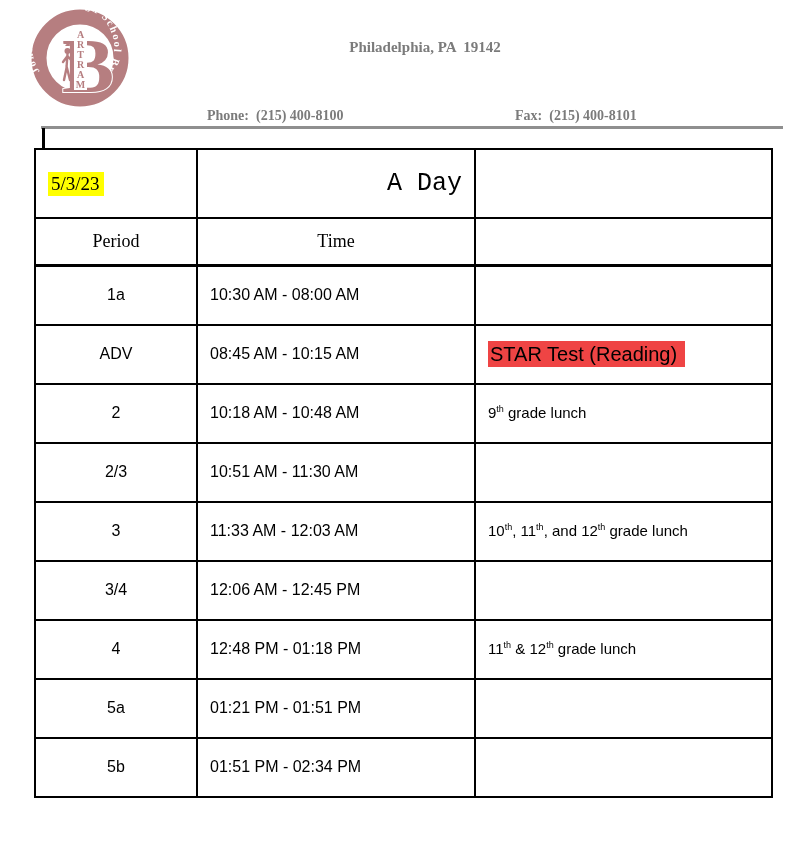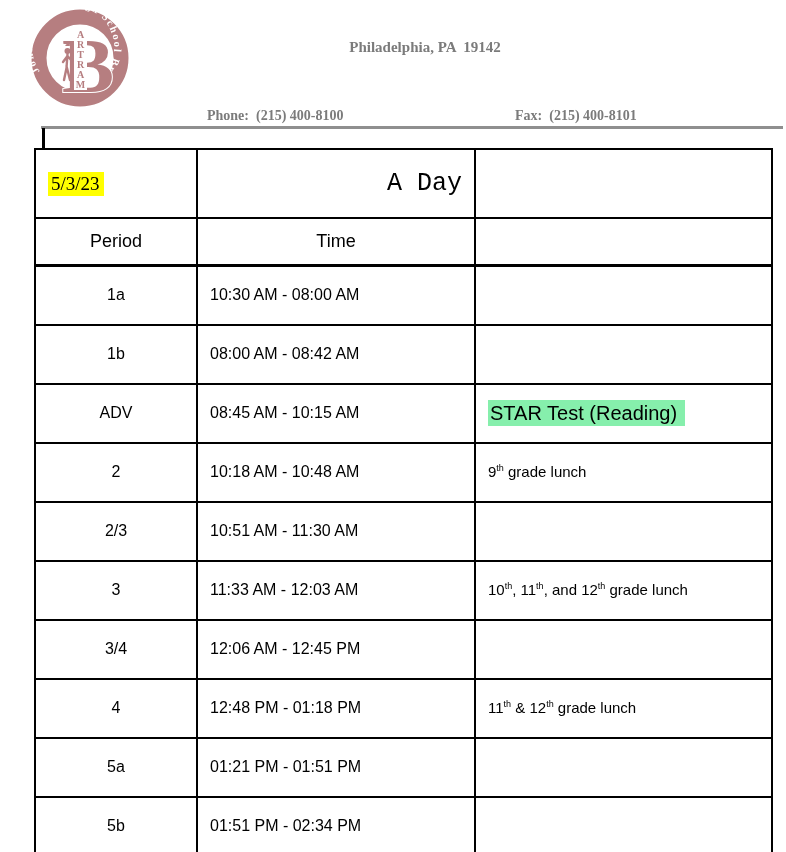--- a/index.html
+++ b/index.html
@@ -29,28 +29,28 @@
   }
   table.sched td{border:2px solid #000;padding:12px;vertical-align:middle;overflow:hidden;}
   tr.r-date{height:69px;}
   tr.r-head{height:21px;}
   tr.r-body{height:59px;}
   tr.r-head td{border-bottom:3px solid #000;}
 
   td.date-cell{vertical-align:top;padding:24px 0 0 51px;}
   .hl-date{background:#ffff00;font-family:"Liberation Serif",serif;font-size:19px;padding:1px 4px 2px 3px;}
   td.aday-cell{vertical-align:top;text-align:right;font-family:Liberation Mono, monospace;font-size:25px;padding-top:1px;}
-  td.hdr{font-family:Liberation Sans, sans-serif;font-size:18px;text-align:center;}
+  td.hdr{font-family:Liberation Serif, serif;font-size:18px;text-align:center;}
 
   td.period{ text-align:center;font-size:16px;margin-left:40px;}
   td.time{padding-left:8px;font-size:16px;}
   td.note{vertical-align:top;padding:3px 4px 0 6px;font-size:15px;line-height:18px;}
   td.note sup{font-size:9px;line-height:0;}
   td.star-cell{vertical-align:top;padding:0;}
-  .hl-star{display:inline-block;background:#86efac;font-size:20px;line-height:24px;padding:1px 8px 1px 2px;}
+  .hl-star{display:inline-block;background:#ef4444;font-size:20px;line-height:24px;padding:1px 8px 1px 2px;}
 </style>
 </head>
 <body>
 
 <svg class="logo" viewBox="0 0 112 112">
   <defs>
     <path id="ringPath" d="M 16.5,70 A 41,41 0 1 1 17.2,70.9" fill="none"></path>
   </defs>
   <circle cx="56" cy="56" r="41" fill="none" stroke="#b67e80" stroke-width="15"></circle>
   <text font-family="Liberation Serif, serif" font-weight="bold" font-size="10.5" fill="#ffffff" letter-spacing="1.6">
@@ -102,25 +102,20 @@
     <td class="hdr">Time</td>
     <td></td>
   </tr>
 
   <tr class="r-body">
     <td class="period">1a</td>
     <td class="time">10:30 AM - 08:00 AM</td>
     <td class="note"></td>
   </tr>
 
-  <tr class="r-body">
-    <td class="period">1b</td>
-    <td class="time">08:00 AM - 08:42 AM</td>
-    <td class="note"></td>
-  </tr>
 
   <tr class="r-body">
     <td class="period">ADV</td>
     <td class="time">08:45 AM - 10:15 AM</td>
     <td class="star-cell">
       <span class="hl-star">STAR Test (Reading)</span>
     </td>
   </tr>
 
   <tr class="r-body">

